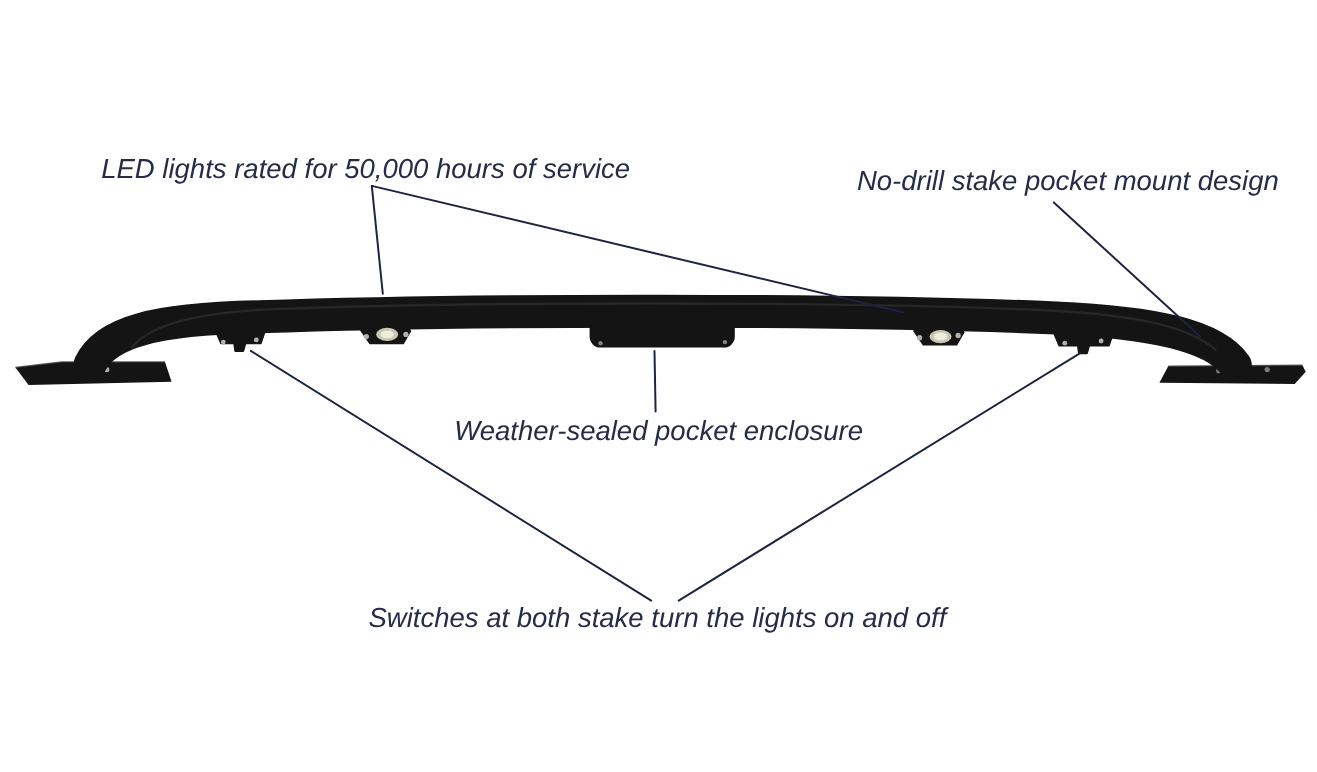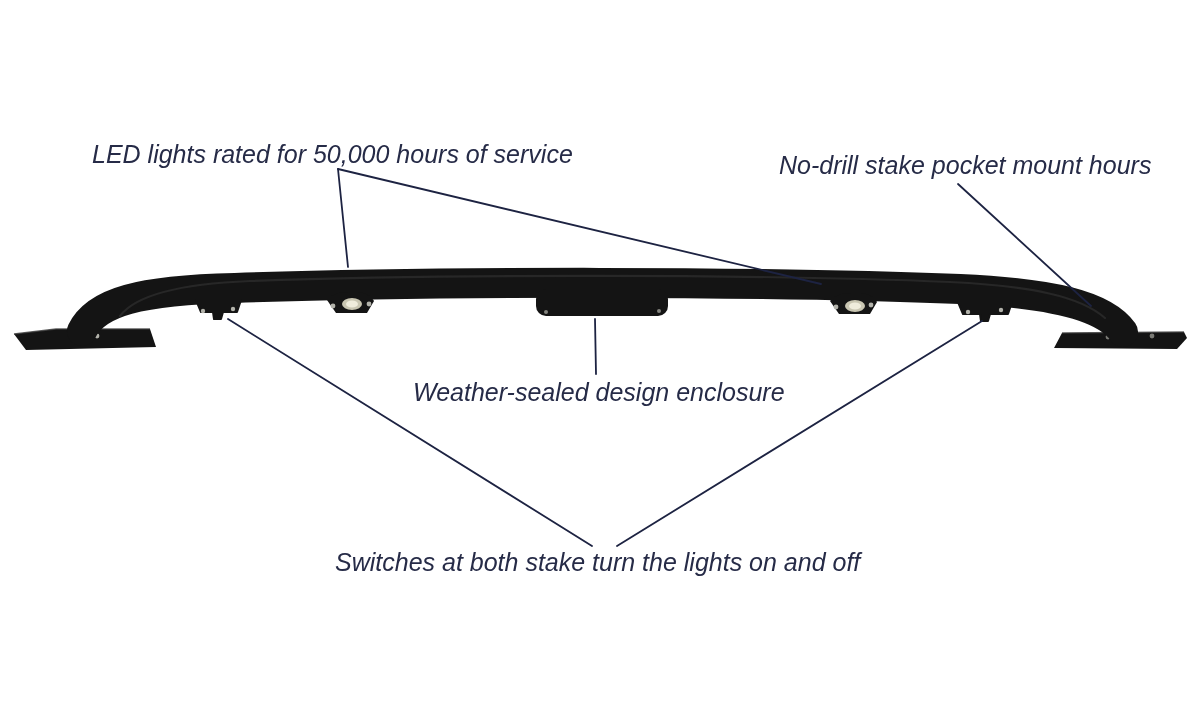--- a/index.html
+++ b/index.html
@@ -96,17 +96,17 @@
       <line x1="338" y1="169" x2="348" y2="267"></line>
       <line x1="338" y1="169" x2="821" y2="284"></line>
       <line x1="958" y1="184" x2="1091" y2="306"></line>
       <line x1="595" y1="319" x2="596" y2="374"></line>
       <line x1="592" y1="546" x2="228" y2="319"></line>
       <line x1="617" y1="546" x2="982" y2="321"></line>
     </g>
   </svg>
 
   <div class="annotation t1">LED lights rated for 50,000 hours of service</div>
-  <div class="annotation t2">No-drill stake pocket mount hours</div>
-  <div class="annotation t3">Weather-sealed design enclosure</div>
+  <div class="annotation t2">No-drill stake pocket mount design</div>
+  <div class="annotation t3">Weather-sealed pocket enclosure</div>
   <div class="annotation t4">Switches at both stake turn the lights on and off</div>
 
 </div>
 
 </body></html>

